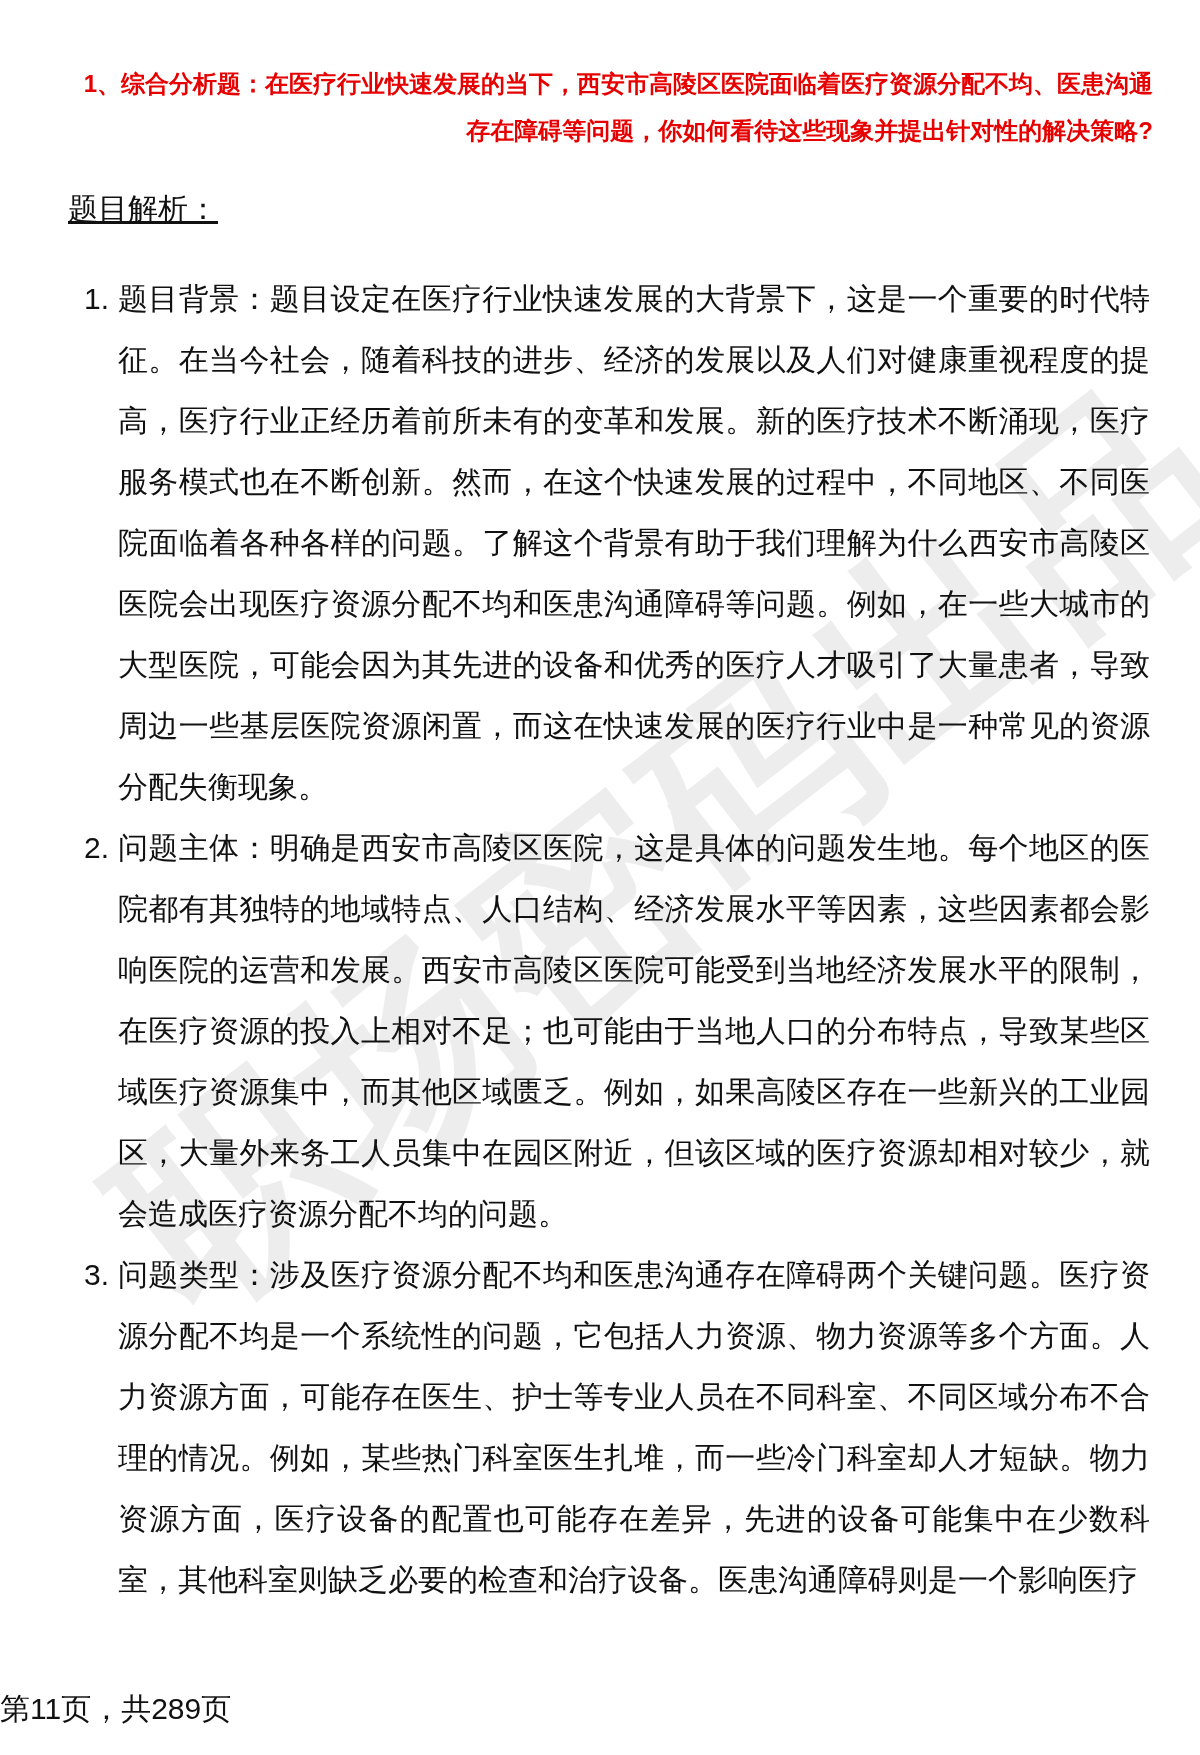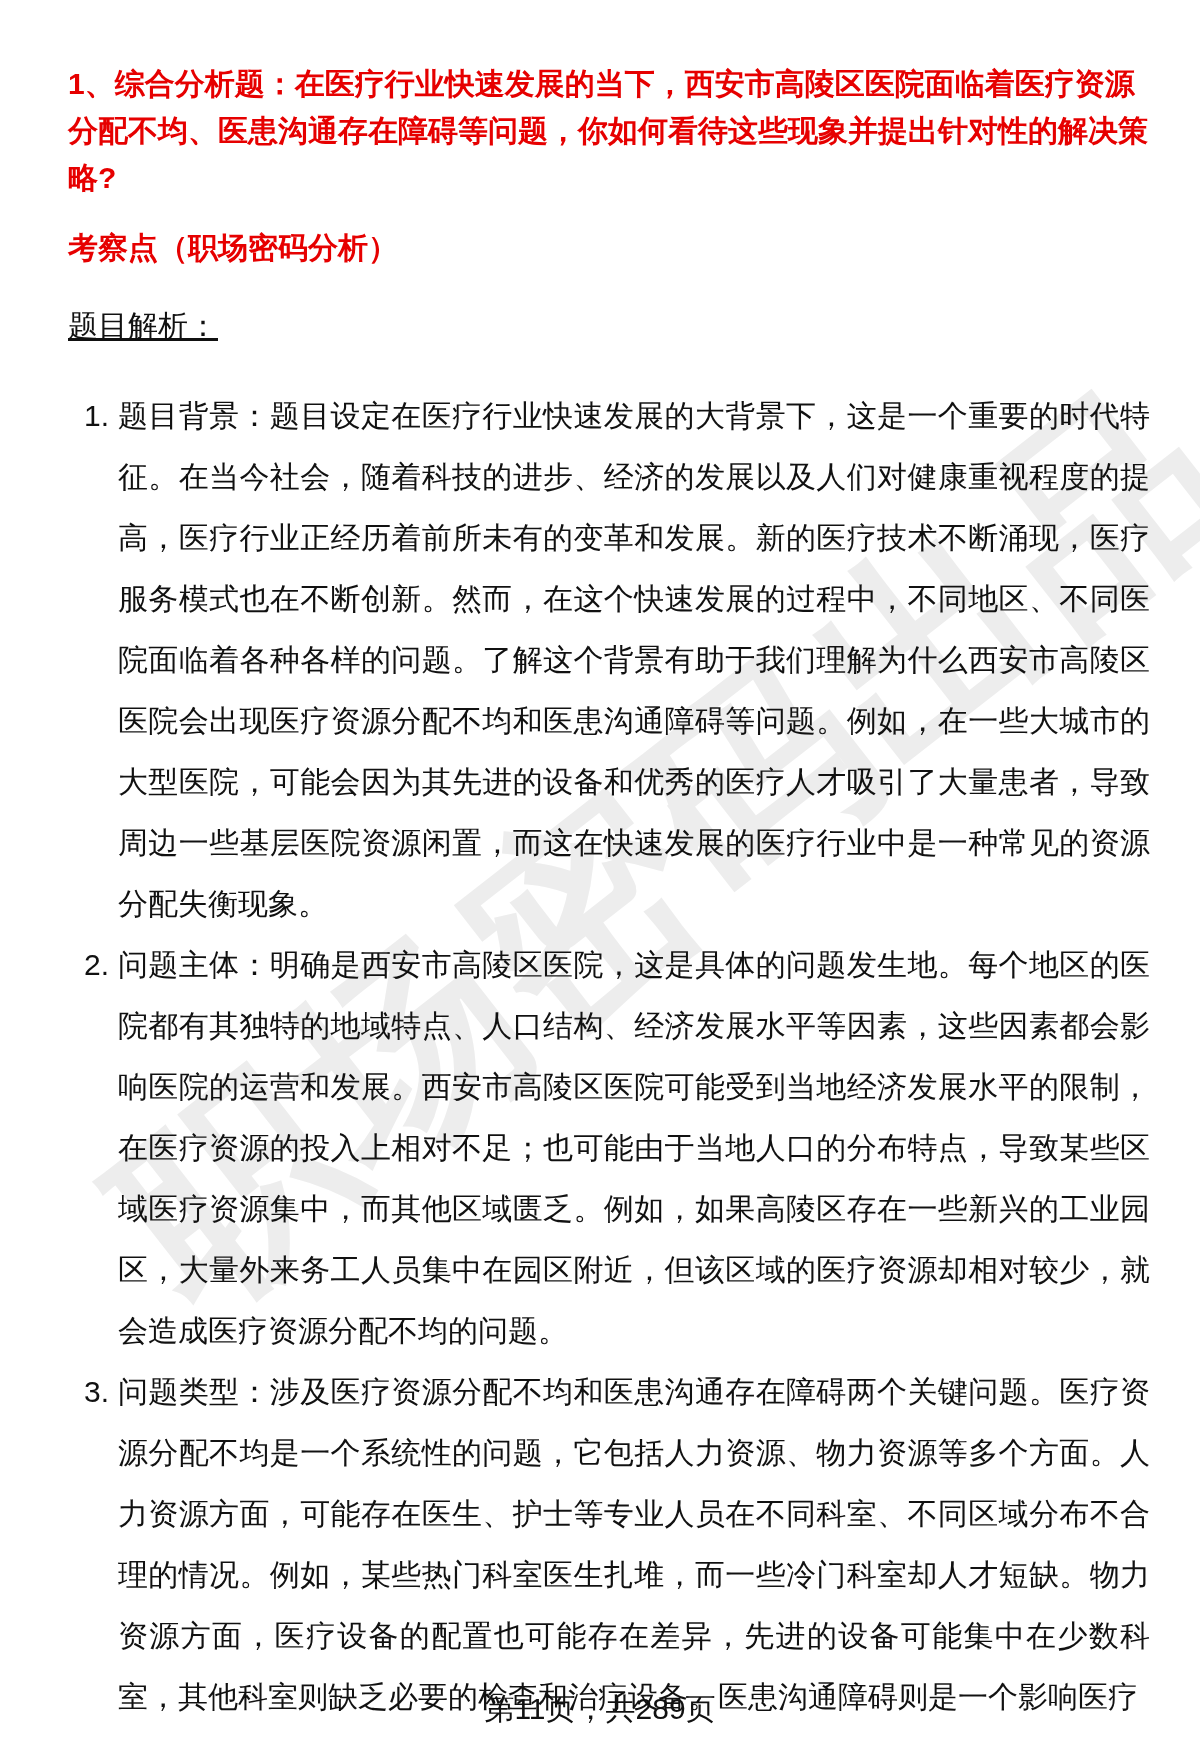--- a/index.html
+++ b/index.html
@@ -35,25 +35,25 @@
   .content {
     position: relative;
     z-index: 1;
     padding: 60px 50px 0 68px;
   }
 
   
   .question-title {
     color: #e60000;
     font-weight: 700;
-    font-size: 30px;
+    font-size: 24px;
     line-height: 47px;
     width: 1085px;
     word-break: break-all;
-    text-align: left;
+    text-align: right;
   }
 
   
   .exam-point-heading {
     color: #e60000;
     font-weight: 700;
     font-size: 30px;
     line-height: 47px;
     margin-top: 23px;
   }
@@ -85,37 +85,36 @@
     position: absolute;
     left: 16px;
     top: 0;
   }
 
   .page-footer {
     position: absolute;
     left: 0;
     right: 0;
     top: 1689px;
-    text-align: center;
+    text-align: left;
     font-size: 30px;
     line-height: 40px;
     color: #111111;
     z-index: 2;
   }
 </style>
 </head>
 <body>
 
 <div class="watermark">职场密码出品</div>
 
 <div class="content">
 
   <div class="question-title">1、综合分析题：在医疗行业快速发展的当下，西安市高陵区医院面临着医疗资源分配不均、医患沟通存在障碍等问题，你如何看待这些现象并提出针对性的解决策略?</div>
 
-  <div class="exam-point-heading">考察点（职场密码分析）</div>
 
   <div class="analysis-label">题目解析：</div>
 
   <div class="analysis-list">
 
     <div class="list-item">
       <span class="num">1.</span>
       <span>题目背景：题目设定在医疗行业快速发展的大背景下，这是一个重要的时代特征。在当今社会，随着科技的进步、经济的发展以及人们对健康重视程度的提高，医疗行业正经历着前所未有的变革和发展。新的医疗技术不断涌现，医疗服务模式也在不断创新。然而，在这个快速发展的过程中，不同地区、不同医院面临着各种各样的问题。了解这个背景有助于我们理解为什么西安市高陵区医院会出现医疗资源分配不均和医患沟通障碍等问题。例如，在一些大城市的大型医院，可能会因为其先进的设备和优秀的医疗人才吸引了大量患者，导致周边一些基层医院资源闲置，而这在快速发展的医疗行业中是一种常见的资源分配失衡现象。</span>
     </div>
 

